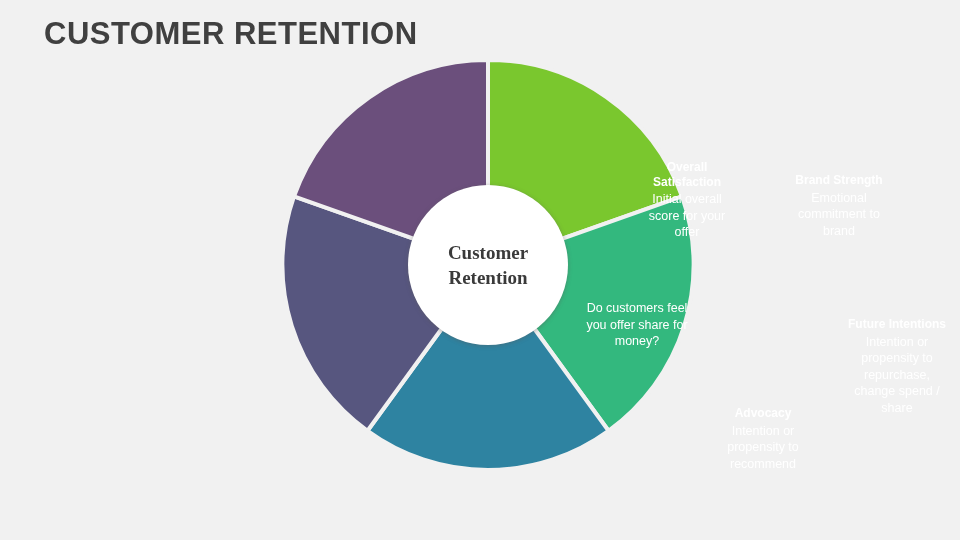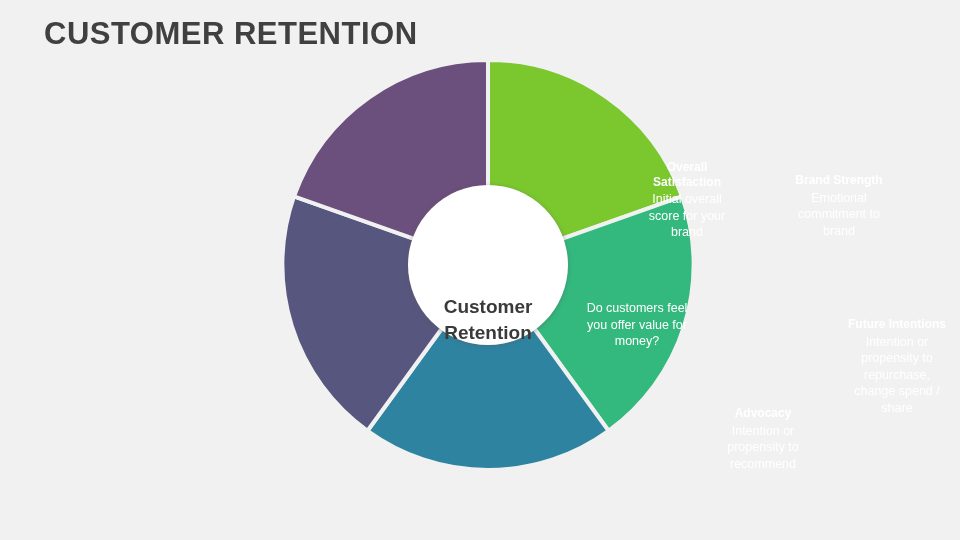--- a/index.html
+++ b/index.html
@@ -54,23 +54,24 @@
   #center-hub {
     position: absolute;
     left: 125px;
     top: 125px;
     width: 160px;
     height: 160px;
     border-radius: 50%;
     background: #ffffff;
     box-shadow: 0 1px 4px rgba(90,90,90,0.45);
     display: flex;
-    align-items: flex-end;
+    align-items: center;
     justify-content: center;
     text-align: center;
+    font-family: Liberation Serif, serif;
   }
   #center-hub .hub-text {
     font-size: 19px;
     font-weight: bold;
     color: #3a3a3a;
     line-height: 1.33;
     white-space: pre-line;
   }
 
   
@@ -143,21 +144,21 @@
     <div id="center-hub" style="background: rgb(255, 255, 255);">
       <div class="hub-text" style="color: rgb(58, 58, 58);">Customer
 Retention</div>
     </div>
 
     <div class="seg-label" id="label-overall-satisfaction" style="color: rgb(255, 255, 255);">
       <div class="seg-title">Overall
 Satisfaction</div>
       <div class="seg-desc">Initial overall
 score for your
-brand</div>
+offer</div>
     </div>
 
     <div class="seg-label" id="label-brand-strength" style="color: rgb(255, 255, 255);">
       <div class="seg-title">Brand Strength</div>
       <div class="seg-desc">Emotional
 commitment to
 brand</div>
     </div>
 
     <div class="seg-label" id="label-future-intentions" style="color: rgb(255, 255, 255);">
@@ -171,18 +172,18 @@
 
     <div class="seg-label" id="label-advocacy" style="color: rgb(255, 255, 255);">
       <div class="seg-title">Advocacy</div>
       <div class="seg-desc">Intention or
 propensity to
 recommend</div>
     </div>
 
     <div class="seg-label" id="label-perceived-value" style="color: rgb(255, 255, 255);">
       <div class="seg-desc">Do customers feel
-you offer value for
+you offer share for
 money?</div>
     </div>
 
   </div>
 </div>
 
 </body></html>

